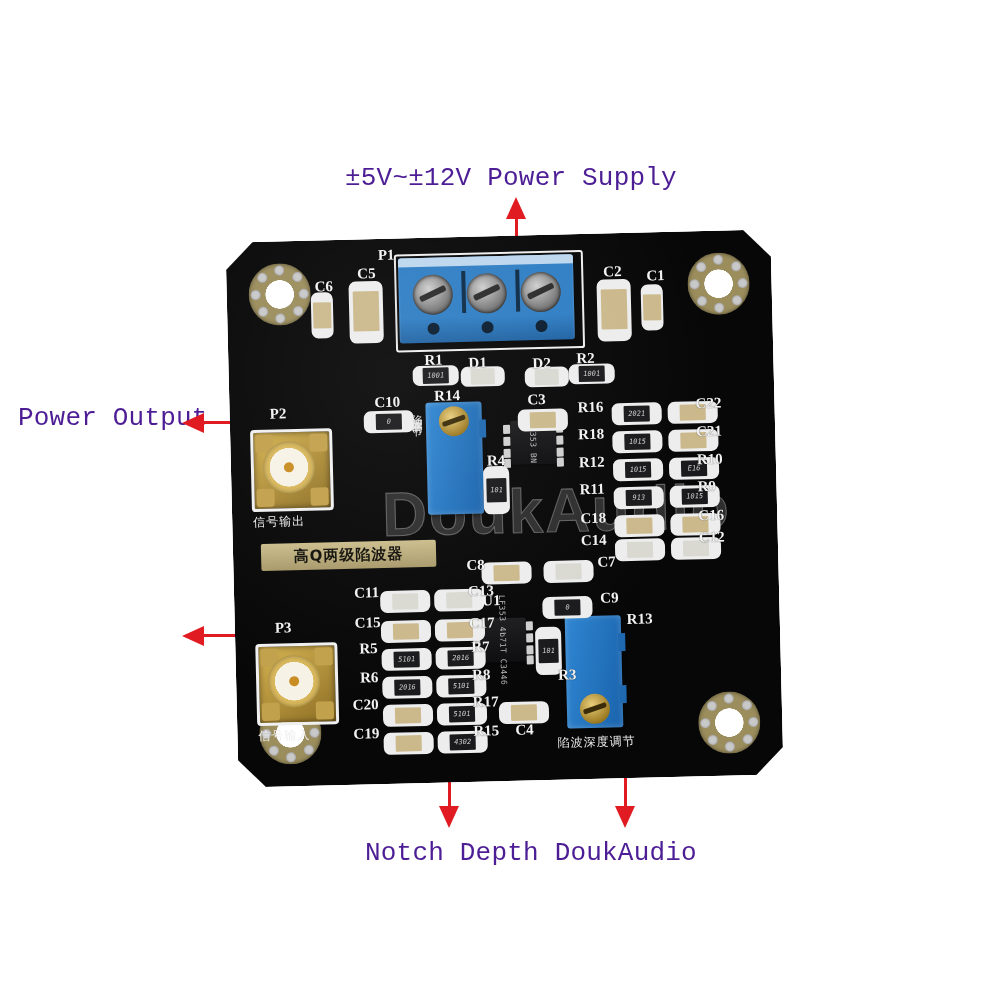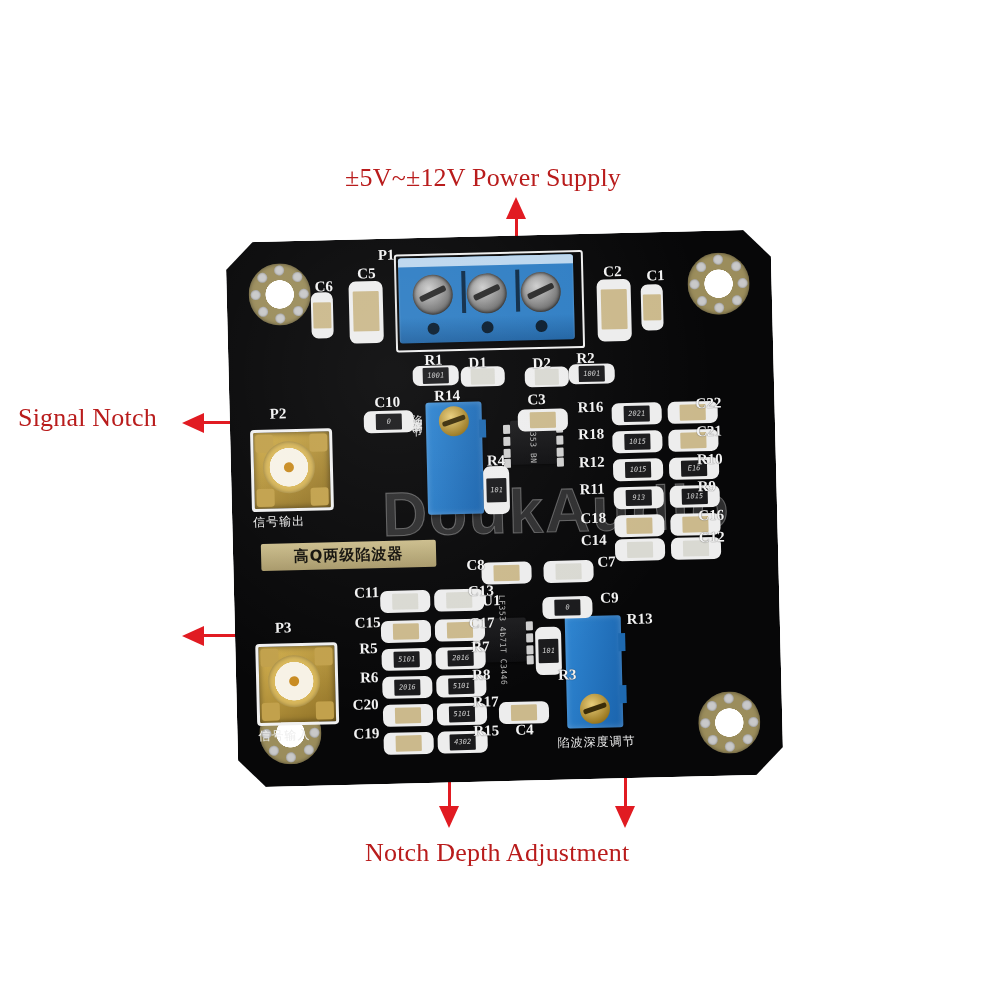--- a/index.html
+++ b/index.html
@@ -2,22 +2,22 @@
 <html><head>
 <meta charset="utf-8">
 <style>
   html,body{margin:0;padding:0;background:#ffffff;}
   body{width:1000px;height:1000px;position:relative;overflow:hidden;
        font-family:"Liberation Sans","DejaVu Sans",sans-serif;}
 
   #stage{position:absolute;left:0;top:0;width:1000px;height:1000px;background:#fff;}
 
   
-  .anno{position:absolute;color:#b91c1c;font-size:26px;white-space:nowrap;
-        font-family:Liberation Serif, serif;letter-spacing:.2px;}
+  .anno{position:absolute;color:#4c1d95;font-size:26px;white-space:nowrap;
+        font-family:Liberation Mono, monospace;letter-spacing:.2px;}
   #lbl-power{left:345px;top:163px;}
   #lbl-out{left:18px;top:403px;}
   #lbl-in{left:30px;top:618px;}
   #lbl-notch{left:365px;top:838px;}
 
   .arrow{position:absolute;background:#e11b22;}
   .arrow-head{position:absolute;width:0;height:0;}
 
   
   #board-wrap{position:absolute;left:232px;top:236px;width:545px;height:545px;
@@ -111,22 +111,22 @@
         font-family:"Liberation Sans","DejaVu Sans",sans-serif;
         -webkit-text-stroke:1px rgba(255,255,255,.30);
         pointer-events:none;white-space:nowrap;}
 </style>
 </head>
 <body>
 
 <div id="stage">
 
   <div class="anno" id="lbl-power">±5V~±12V Power Supply</div>
-  <div class="anno" id="lbl-out">Signal Notch</div>
-  <div class="anno" id="lbl-notch">Notch Depth Adjustment</div>
+  <div class="anno" id="lbl-out">Power Output</div>
+  <div class="anno" id="lbl-notch">Notch Depth DoukAudio</div>
 
   <div class="arrow" style="left:515px;top:212px;width:3px;height:92px;"></div>
   <div class="arrow-head" style="left:506px;top:197px;border-left:10px solid transparent;border-right:10px solid transparent;border-bottom:22px solid #e11b22;"></div>
 
   <div class="arrow" style="left:196px;top:421px;width:100px;height:3px;"></div>
   <div class="arrow-head" style="left:182px;top:413px;border-top:10px solid transparent;border-bottom:10px solid transparent;border-right:22px solid #e11b22;"></div>
 
   <div class="arrow" style="left:196px;top:634px;width:105px;height:3px;"></div>
   <div class="arrow-head" style="left:182px;top:626px;border-top:10px solid transparent;border-bottom:10px solid transparent;border-right:22px solid #e11b22;"></div>
 

